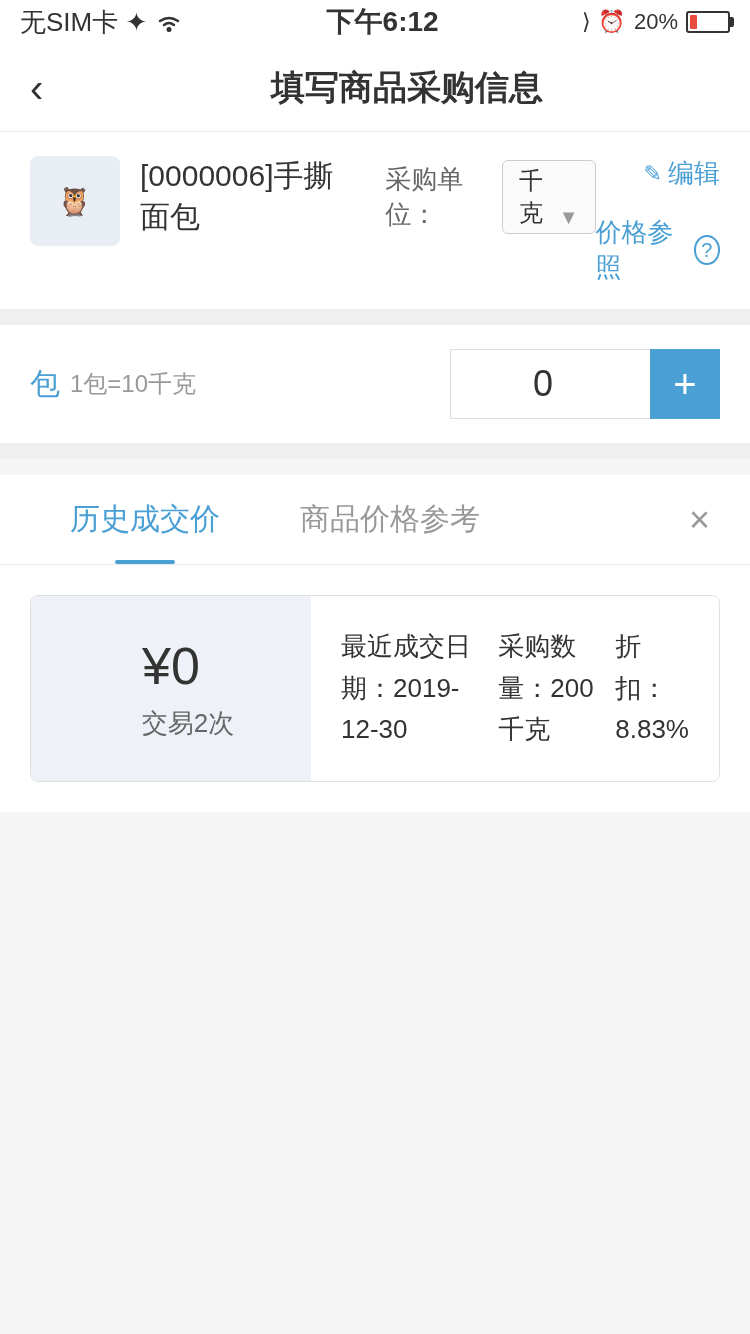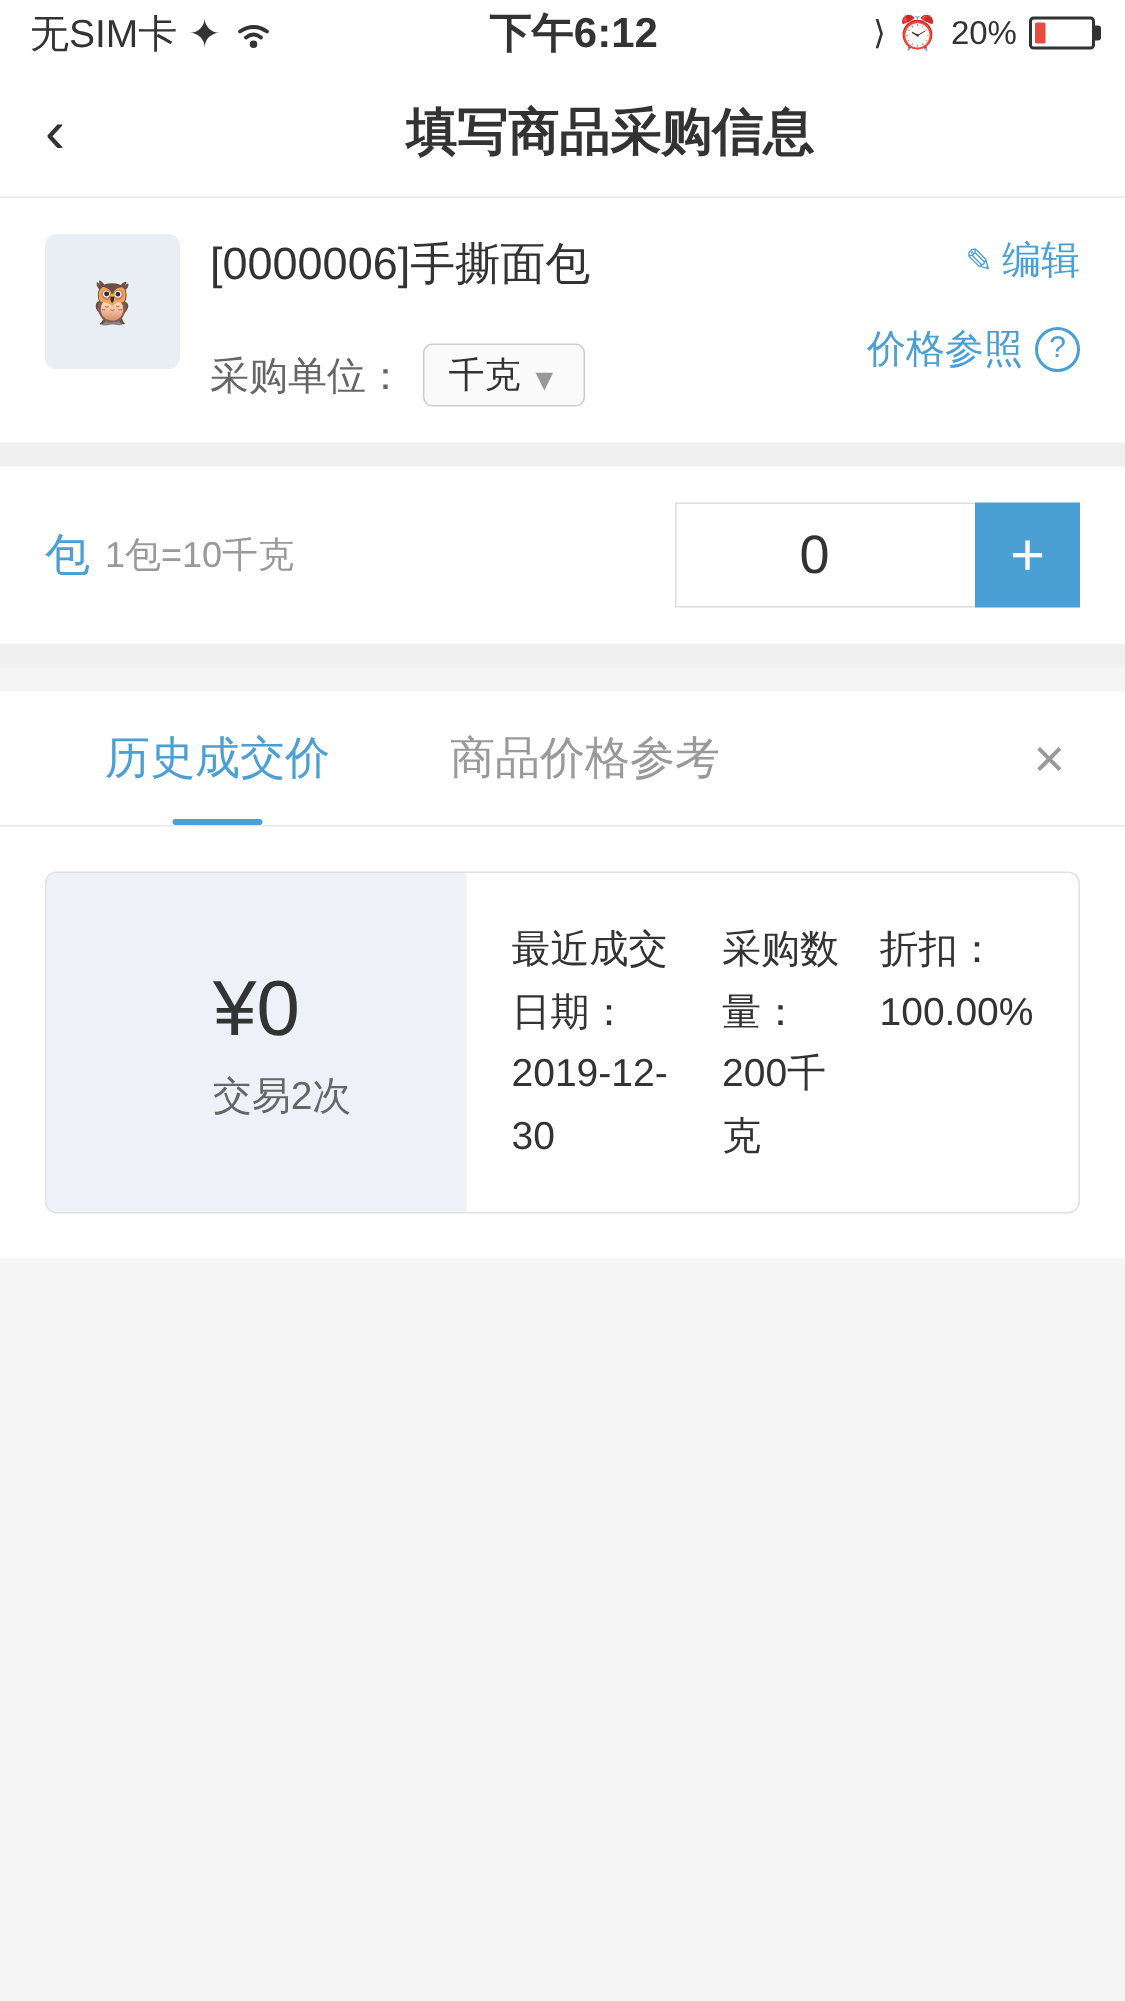--- a/index.html
+++ b/index.html
@@ -103,21 +103,21 @@
       border-radius: 8px;
       display: flex;
       align-items: center;
       justify-content: center;
       font-size: 28px;
       color: #7a9cbf;
       flex-shrink: 0;
     }
     .product-info {
       display: flex;
-      flex-direction: column;
+      flex-direction: row;
       gap: 32px;
     }
     .product-name {
       font-size: 30px;
       color: #333;
       font-weight: 500;
     }
     .product-unit-row {
       display: flex;
       align-items: center;
@@ -407,20 +407,20 @@
         <div class="price-transactions">交易2次</div>
       </div>
       <div class="price-card-right">
         <div class="price-detail-row">
           <span>最近成交日期：</span><span>2019-12-30</span>
         </div>
         <div class="price-detail-row">
           <span>采购数量：</span><span>200千克</span>
         </div>
         <div class="price-detail-row">
-          <span>折扣：</span><span>100.00%</span>
+          <span>折扣：</span><span>8.83%</span>
         </div>
       </div>
     </div>
   </div>
 </div>
 
 <div class="content-area"></div>
 
 </body></html>

